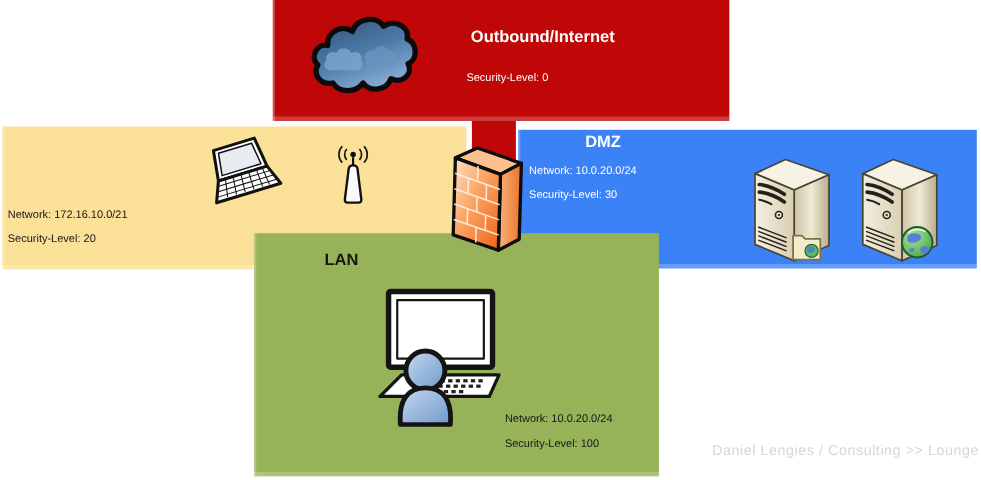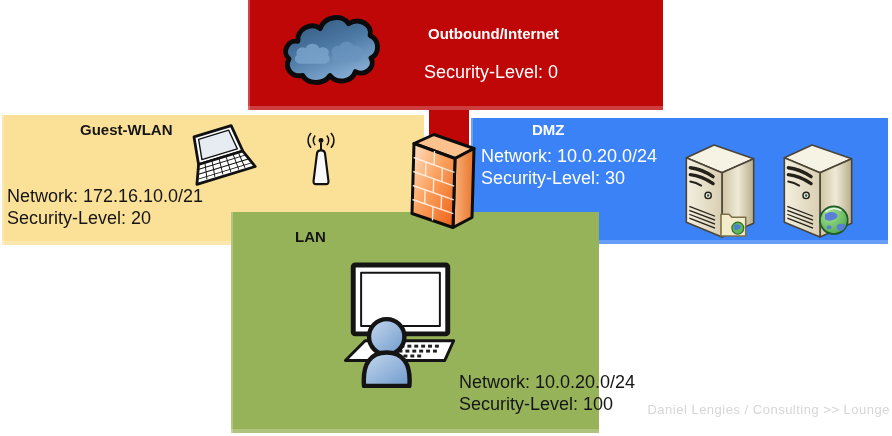--- a/index.html
+++ b/index.html
@@ -10,21 +10,21 @@
     text-decoration:underline;
   }
   .zone{position:absolute;box-sizing:border-box;
         box-shadow:inset 0 -4px 0 rgba(255,255,255,.22), inset 2px 0 0 rgba(255,255,255,.25);}
   .zone-internet{left:248px;top:0;width:415px;height:110px;background:#c00707;z-index:2;}
   .zone-stem{left:429px;top:106px;width:40px;height:110px;background:#c00707;z-index:1;box-shadow:none;}
   .zone-guest{left:2px;top:115px;width:422px;height:130px;background:#fbe197;z-index:1;}
   .zone-dmz{left:471px;top:118px;width:417px;height:126px;background:#3b82f6;z-index:1;}
   .zone-lan{left:231px;top:212px;width:368px;height:221px;background:#97b35a;z-index:4;}
   .ztitle{position:absolute;font-size:15px;font-weight:bold;white-space:nowrap;}
-  .ztext{position:absolute;font-size:18px;line-height:22px;white-space:nowrap;}
+  .ztext{position:absolute;font-size:10px;line-height:22px;white-space:nowrap;}
   .ztext span{display:block;}
   .txt-white{color:#ffffff;}
   .txt-dark{color:#151515;}
   .icon{position:absolute;z-index:6;}
   .icon svg{display:block;width:100%;height:100%;}
   #firewall{z-index:9;}
   #watermark{position:absolute;right:2px;top:402px;font-size:13px;color:#d6d6d6;
              letter-spacing:.5px;white-space:nowrap;z-index:7;}
 </style>
 </head>
@@ -33,21 +33,20 @@
 <div id="canvas">
 
   <div class="zone zone-stem"></div>
 
   <div class="zone zone-internet">
     <div class="ztitle txt-white" style="left:180px;top:25px;">Outbound/Internet</div>
     <div class="ztext txt-white" style="left:176px;top:61px;">Security-Level: 0</div>
   </div>
 
   <div class="zone zone-guest">
-    <div class="ztitle txt-dark" style="left:78px;top:6px;">Guest-WLAN</div>
     <div class="ztext txt-dark" style="left:5px;top:70px;">
       <span>Network: 172.16.10.0/21</span>
       <span>Security-Level: 20</span>
     </div>
   </div>
 
   <div class="zone zone-dmz">
     <div class="ztitle txt-white" style="left:61px;top:3px;">DMZ</div>
     <div class="ztext txt-white" style="left:10px;top:27px;">
       <span>Network: 10.0.20.0/24</span>

